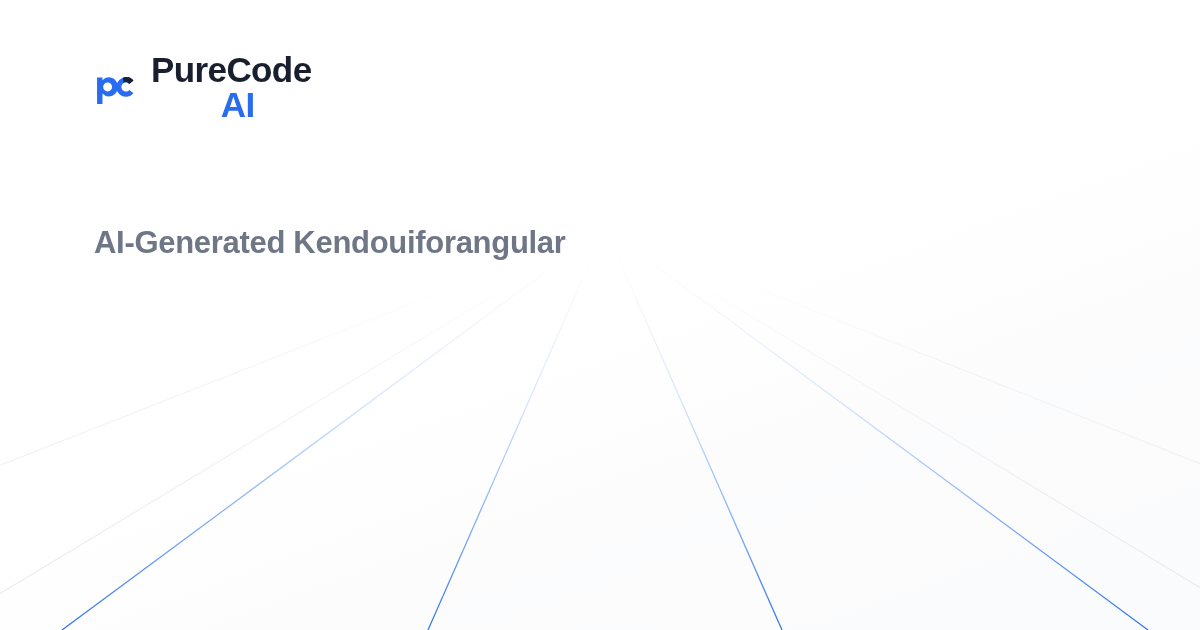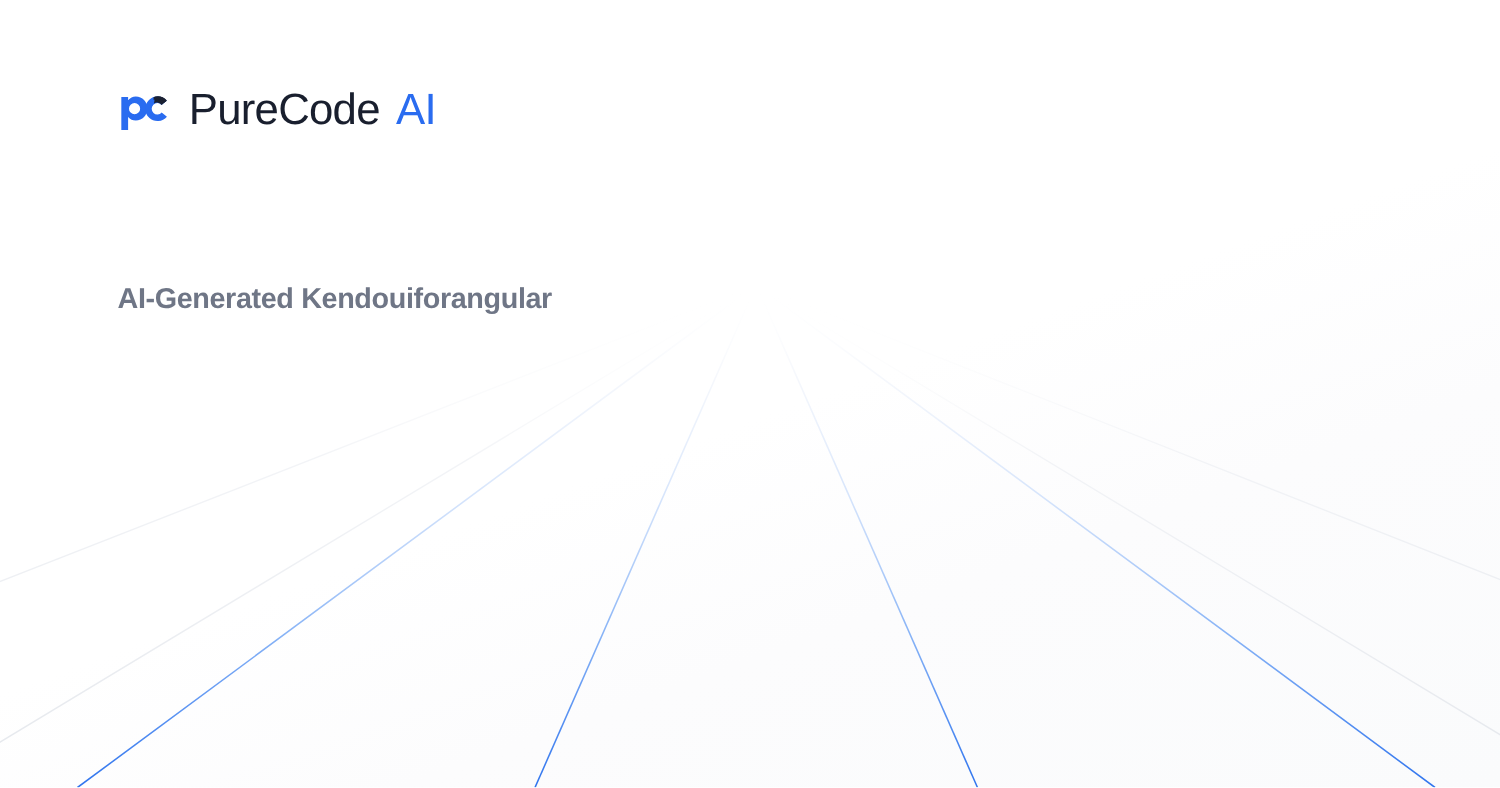--- a/index.html
+++ b/index.html
@@ -44,39 +44,40 @@
   }
   .logo-mark {
     width: 42px;
     height: 42px;
     display: block;
     flex: 0 0 auto;
   }
   .logo-word {
     margin-left: 15px;
     font-size: 35px;
-    font-weight: 400;
+    font-weight: 700;
     letter-spacing: -0.6px;
     line-height: 1;
     white-space: nowrap;
     display: flex;
     align-items: center;
+    flex-direction: column;
   }
   .logo-word .wm-dark { color: #191f2e; }
   .logo-word .wm-blue { color: #2a6cf0; margin-left: 13px; }
 
   
   .headline-block {
     position: absolute;
     left: 94px;
     top: 226px;
     width: 900px;
   }
   .eyebrow {
-    font-size: 23px;
+    font-size: 31px;
     font-weight: 700;
     color: #6f7686;
     letter-spacing: -0.3px;
     line-height: 1.12;
     margin: 0;
     white-space: nowrap;
   }
   .headline {
     font-size: 71px;
     font-weight: 700;

